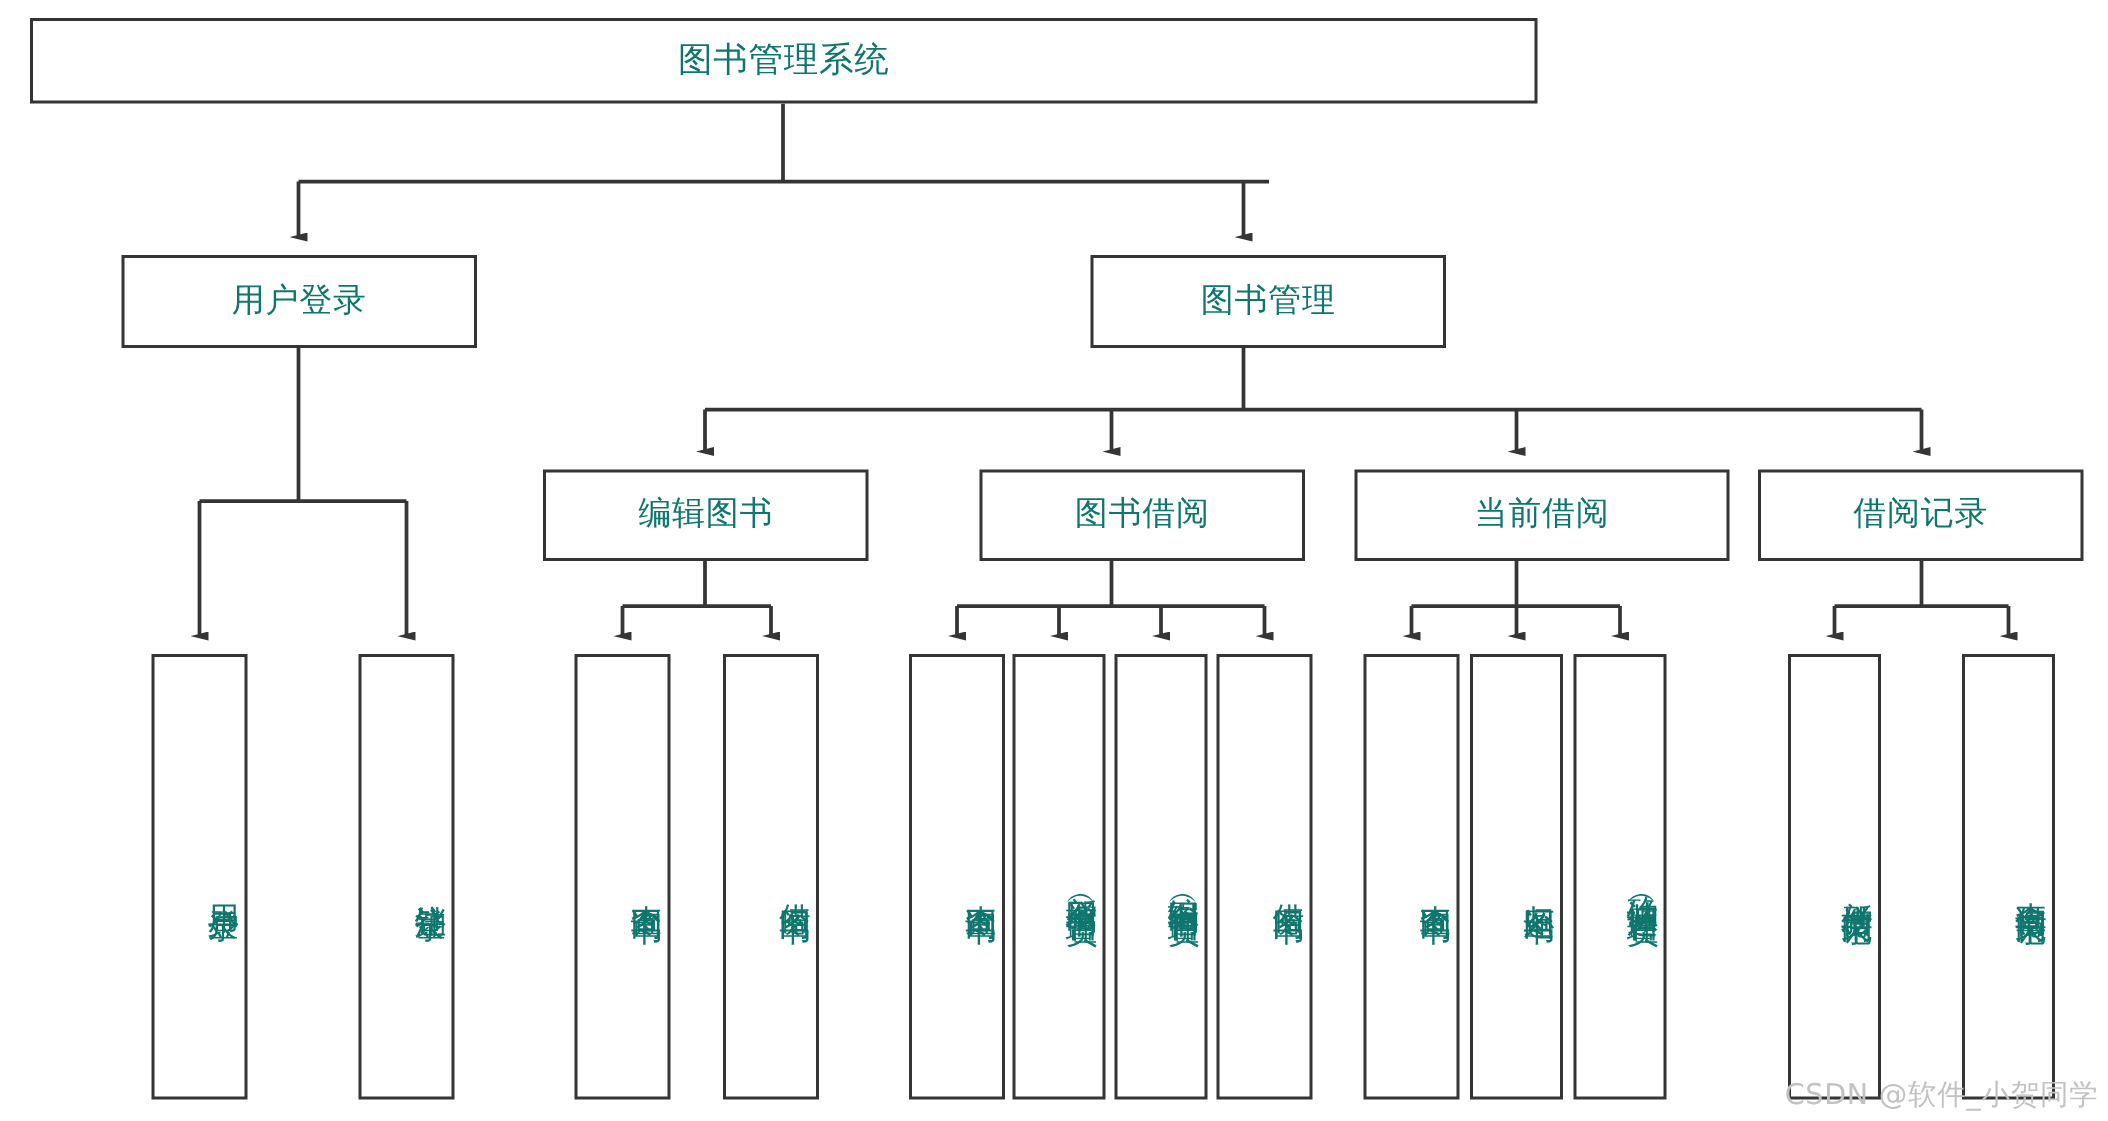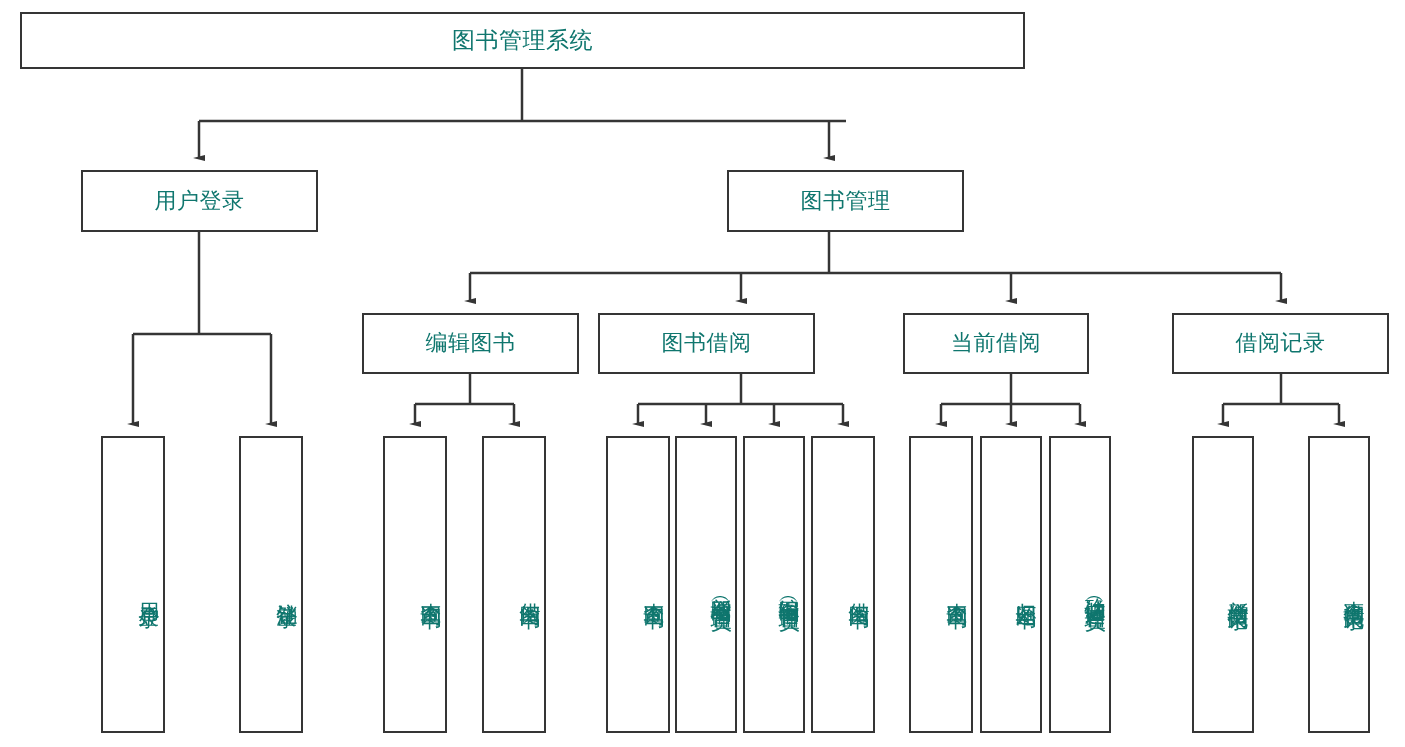--- a/index.html
+++ b/index.html
@@ -131,24 +131,24 @@
   <div class="node horiz" style="left:81px; top:170px; width:237px; height:62px;">
     <span>用户登录</span>
   </div>
   <div class="node horiz" style="left:711px; top:170px; width:237px; height:62px;margin-left:16px;">
     <span>图书管理</span>
   </div>
 
   <div class="node horiz" style="left:362px; top:313px; width:217px; height:61px;">
     <span>编辑图书</span>
   </div>
-  <div class="node horiz" style="left:598px; top:313px; width:217px; height:61px;">
+  <div class="node horiz" style="left:653px; top:313px; width:217px; height:61px;">
     <span>图书借阅</span>
   </div>
-  <div class="node horiz" style="left:903px; top:313px; width:186px; height:61px;">
+  <div class="node horiz" style="left:903px; top:313px; width:250px; height:61px;">
     <span>当前借阅</span>
   </div>
   <div class="node horiz" style="left:1172px; top:313px; width:217px; height:61px;justify-content:center;">
     <span>借阅记录</span>
   </div>
 
   <div class="node vert" style="left:101px; top:436px; width:64px; height:297px;">
     <span class="vlabel">用户登录</span>
   </div>
   <div class="node vert" style="left:239px; top:436px; width:64px; height:297px;">
@@ -185,14 +185,15 @@
     <span class="vlabel">确认归还（管理员）</span>
   </div>
 
   <div class="node vert" style="left:1192px; top:436px; width:62px; height:297px;">
     <span class="vlabel">新增借阅记录</span>
   </div>
   <div class="node vert" style="left:1308px; top:436px; width:62px; height:297px;">
     <span class="vlabel">查询借阅记录</span>
   </div>
 
+  <div class="watermark">CSDN @软件_小贺同学</div>
 
 </div>
 
 </body></html>

